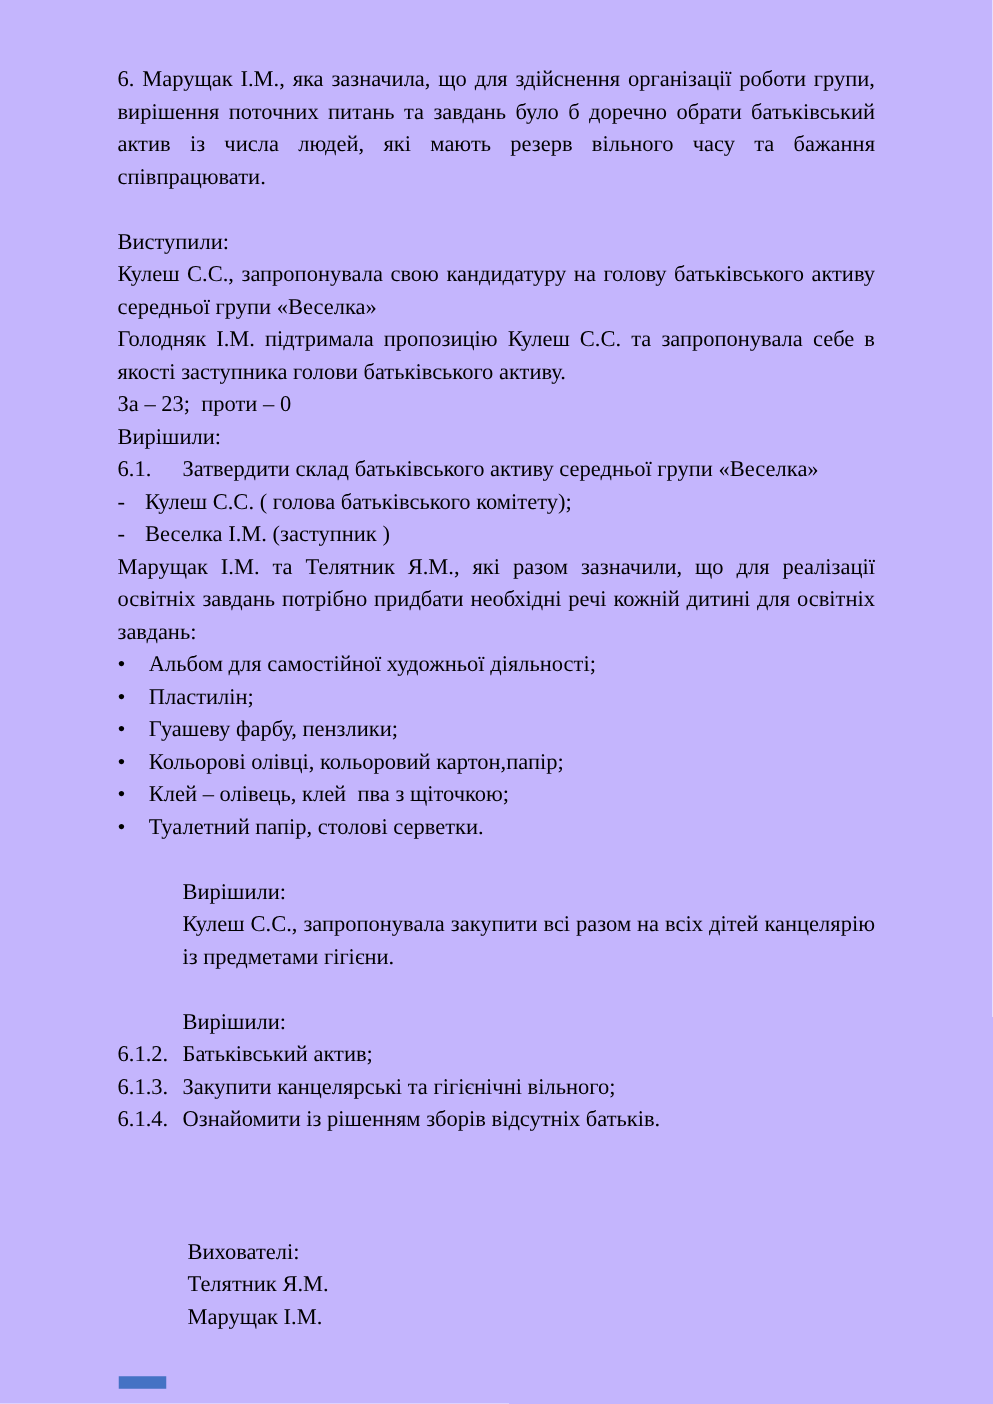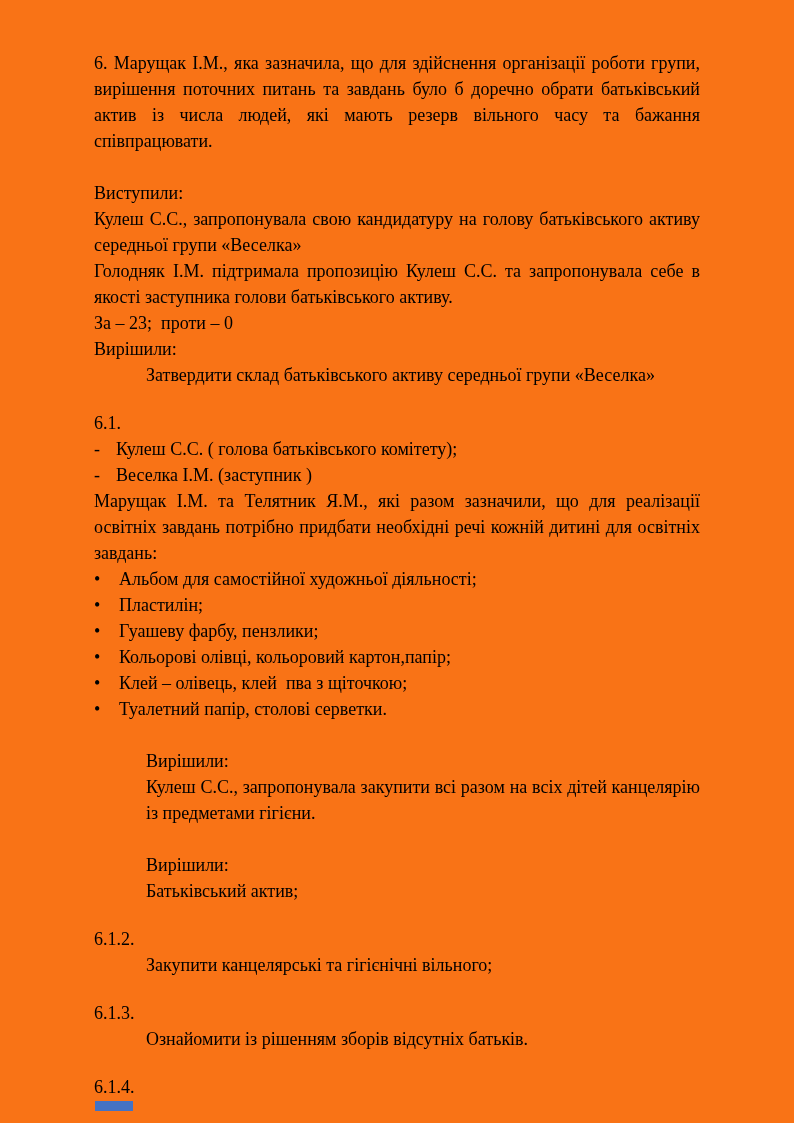--- a/index.html
+++ b/index.html
@@ -4,21 +4,21 @@
 <style>
   html, body {
     margin: 0;
     padding: 0;
     background: #ffffff;
   }
   .page {
     position: relative;
     width: 794px;
     height: 1123px;
-    background: #f97316;
+    background: #c4b5fd;
     overflow: hidden;
     font-family: "Liberation Serif", "DejaVu Serif", serif;
     font-size: 18px;
     line-height: 26px;
     color: #000000;
   }
   .content {
     padding: 50px 94px 0 94px;
   }
   p, div.line {
@@ -28,21 +28,21 @@
   .justify { text-align: justify; }
   .prewrap { white-space: pre-wrap; }
 
   
   .gap-after { margin-bottom: 26px; }
   .gap-before { margin-top: 26px; }
   .gap2-before { margin-top: 80px; }
 
   
   .numbered { display: flex; margin-left: 5px; }
-  .numbered .num { flex: 0 0 52px; margin-top: 48px; }
+  .numbered .num { flex: 0 0 52px; }
   .numbered .num-text { flex: 1 1 auto; }
 
   
   .dash-item { display: flex; padding-left: 89px; }
   .dash-item .dash { flex: 0 0 22px; }
 
   
   .bullet-item { display: flex; padding-left: 26px; }
   .bullet-item .bullet { flex: 0 0 25px; }
 
@@ -132,19 +132,19 @@
     <div class="line numbered">
       <span class="num">6.1.3.</span>
       <span class="num-text">Закупити канцелярські та гігієнічні вільного;</span>
     </div>
     <div class="line numbered">
       <span class="num">6.1.4.</span>
       <span class="num-text">Ознайомити із рішенням зборів відсутніх батьків.</span>
     </div>
 
     <p class="indent-sign gap2-before">Вихователі:</p>
+    <p class="indent-sign">Телятник Я.М.</p>
     <p class="indent-sign">Марущак І.М.</p>
-    <p class="indent-sign">Телятник Я.М.</p>
 
   </div>
 
   <div class="footer-marker" style="background: rgb(68, 114, 196);"></div>
 </div>
 
 </body></html>

